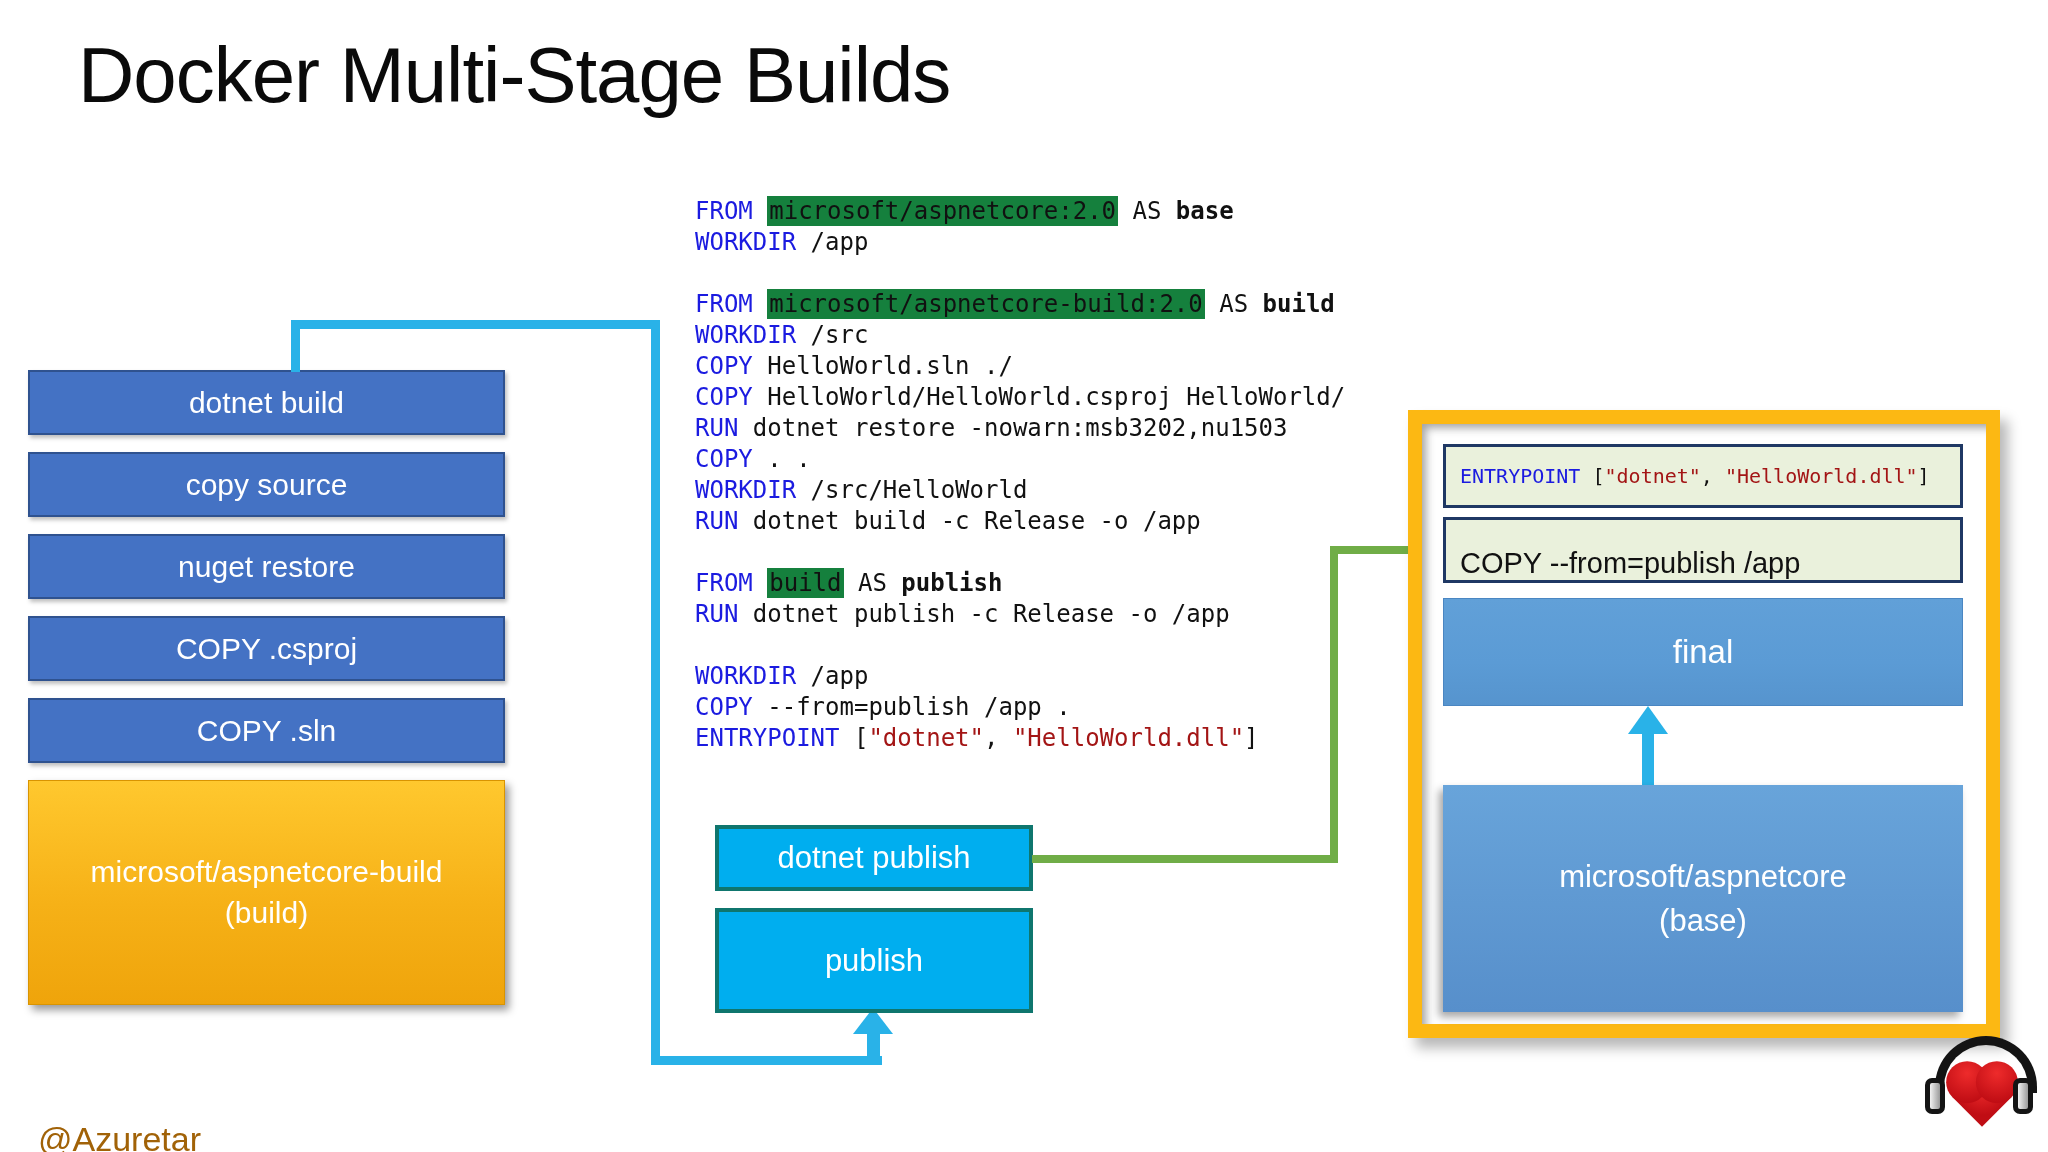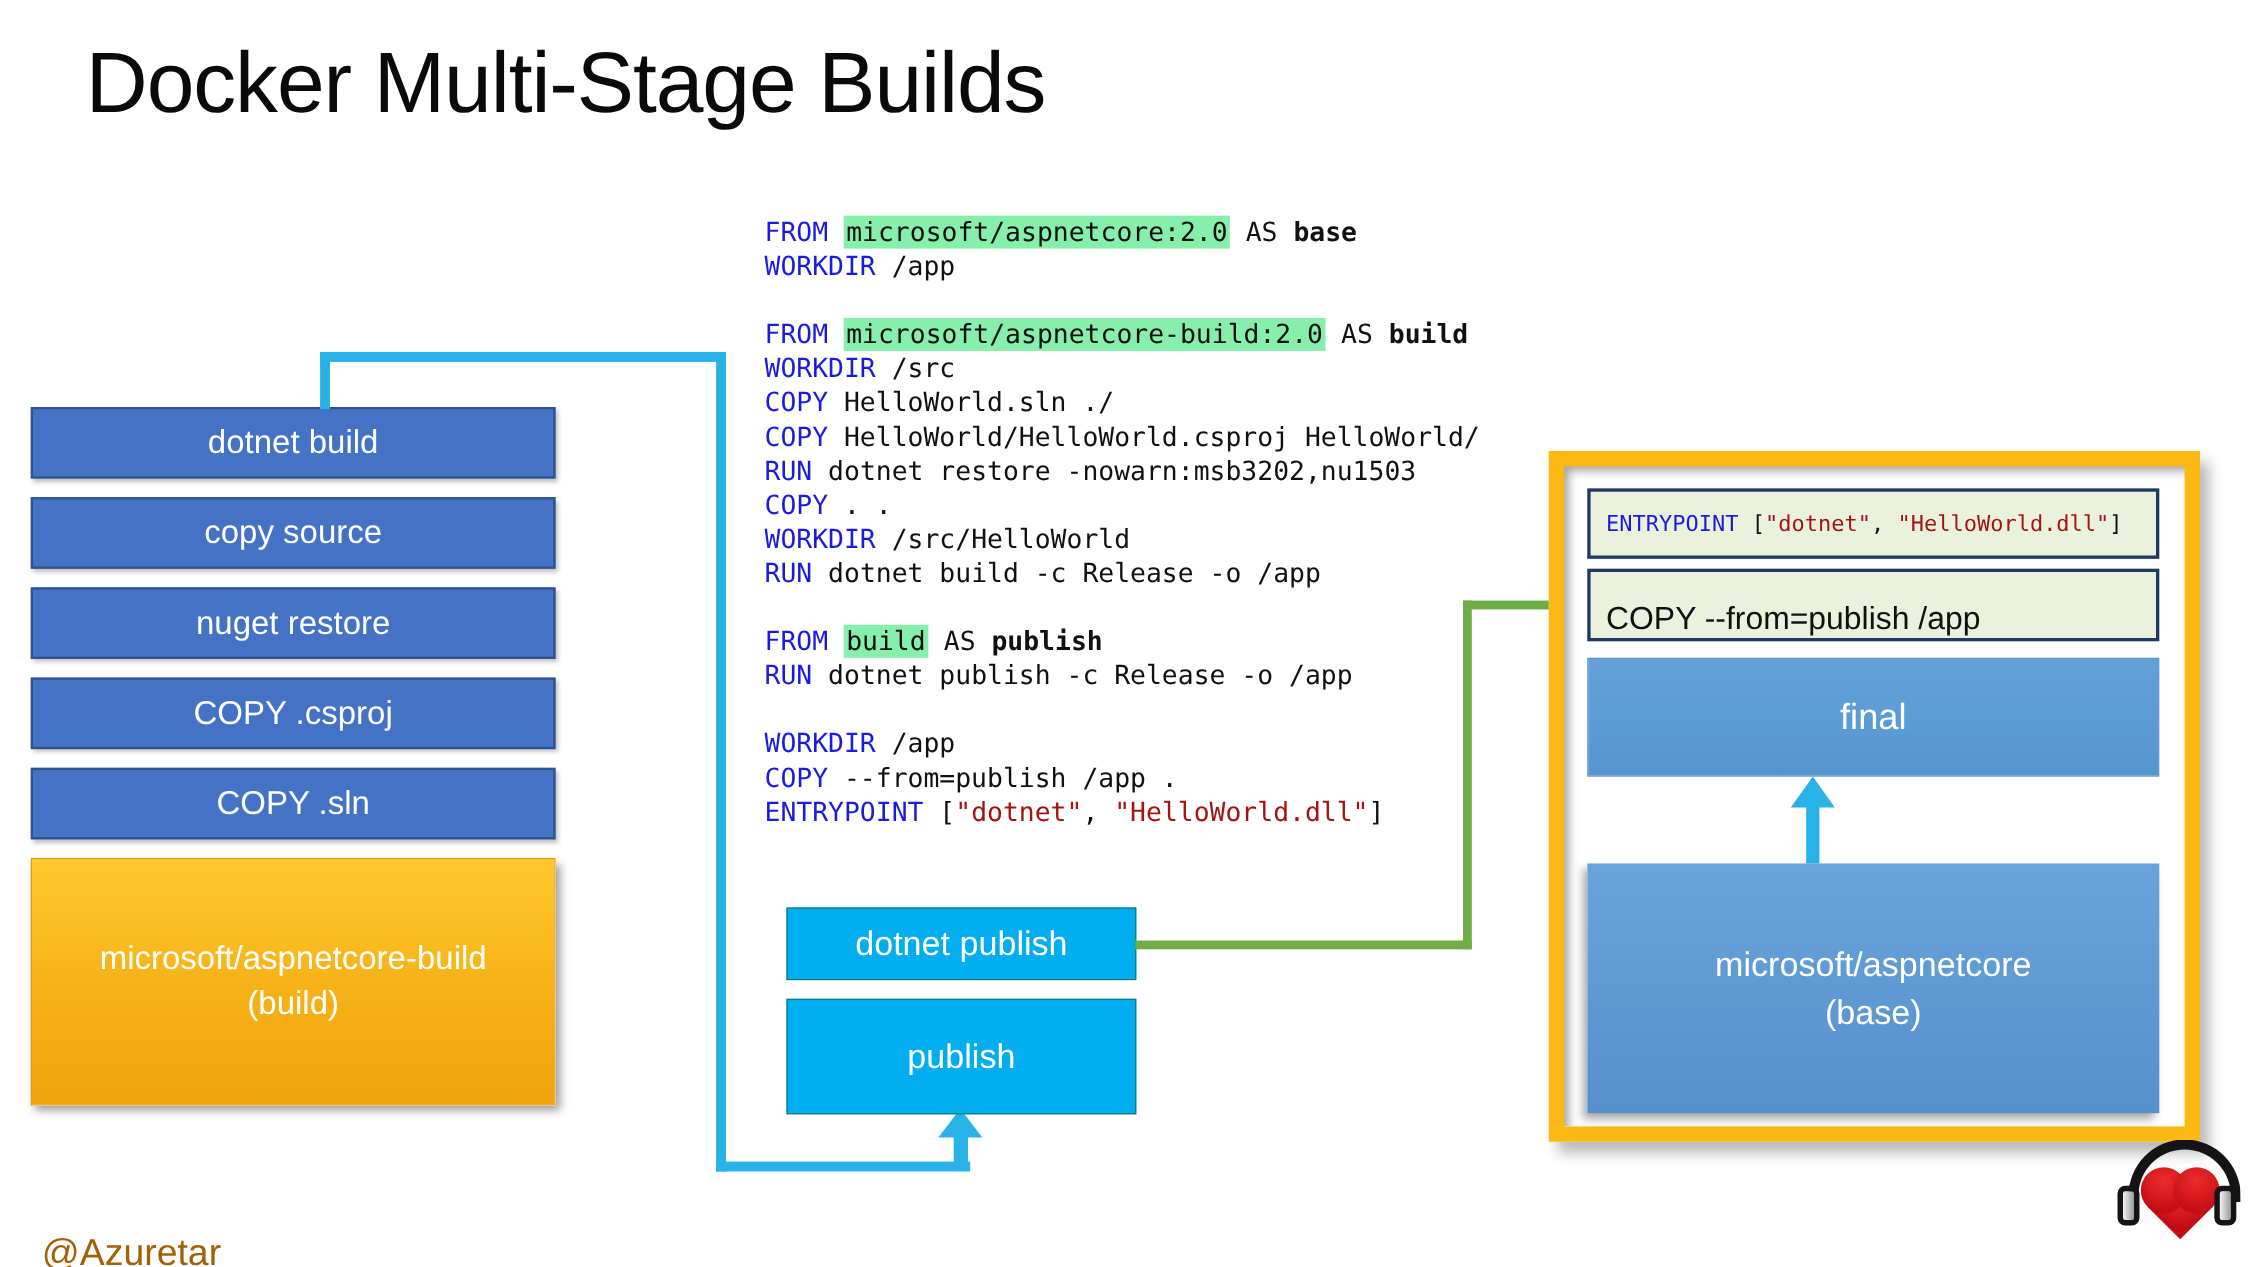--- a/index.html
+++ b/index.html
@@ -21,24 +21,24 @@
          border:1px solid #D99400;color:#ffffff;font-size:30px;line-height:1.35;
          display:flex;flex-direction:column;align-items:center;justify-content:center;
          box-shadow:4px 5px 8px rgba(0,0,0,0.4);}
 
   
   #code{left:695px;top:196px;font-family:"DejaVu Sans Mono",monospace;font-size:24px;color:#111;}
   .code-line{height:31px;line-height:31px;white-space:pre;}
   .seg-k{color:#1B1BE0;}
   .seg-b{font-weight:bold;color:#111;}
   .seg-s{color:#A31515;}
-  .seg-h{background:#86efac;padding:1px 2px;}
+  .seg-h{background:#15803d;padding:1px 2px;}
 
   
-  .cyan-box{box-sizing:border-box;position:absolute;background:#00AEEF;border:1px solid #0f766e;
+  .cyan-box{box-sizing:border-box;position:absolute;background:#00AEEF;border:4px solid #0f766e;
             color:#fff;display:flex;align-items:center;justify-content:center;font-size:31px;}
   #dotnet-publish-box{left:715px;top:825px;width:318px;height:66px;}
   #publish-box{left:715px;top:908px;width:318px;height:105px;}
 
   
   #final-container{left:1408px;top:410px;width:592px;height:628px;box-sizing:border-box;
        background:#ffffff;border:14px solid #FCB813;
        box-shadow:8px 10px 12px rgba(0,0,0,0.28), inset 6px 6px 9px -2px rgba(90,90,90,0.55);}
   #final-container .inner{position:absolute;}
   .green-note{box-sizing:border-box;left:21px;width:520px;background:#EAF1DC;border:3px solid #1F3864;}

